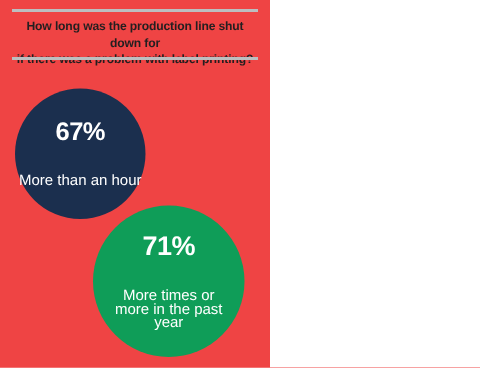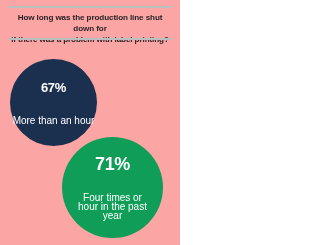--- a/index.html
+++ b/index.html
@@ -11,21 +11,21 @@
     width: 180px;
     height: 245px;
     background: #ffffff;
     font-family: "Liberation Sans", sans-serif;
     overflow: hidden;
   }
   .card {
     position: relative;
     width: 180px;
     height: 245px;
-    background: #fca5a5;
+    background: #ef4444;
     box-sizing: border-box;
   }
 
   
   .rule {
     position: absolute;
     left: 8px;
     width: 164px;
     height: 2px;
     background: #bcbec0;
@@ -78,21 +78,21 @@
   .bubble-green {
     left: 62px;
     top: 137px;
     width: 101px;
     height: 101px;
     background: #0f9d58;
     z-index: 2;
     padding-bottom: 2px;
   }
   .pct {
-    font-size: 13px;
+    font-size: 17px;
     font-weight: bold;
     line-height: 19px;
     letter-spacing: -0.3px;
   }
   .bubble-green .pct {
     font-size: 18px;
     line-height: 20px;
   }
   .cap {
     font-size: 10px;
@@ -122,19 +122,19 @@
   <div class="bubbles">
 
     <div class="bubble bubble-navy">
       <div class="pct">67%</div>
       <div class="cap">More than an hour</div>
     </div>
 
     <div class="bubble bubble-green">
       <div class="pct">71%</div>
       <div class="cap">
-        <span>Four times or hour in</span>
+        <span>More times or more in</span>
         <span>the past year</span>
       </div>
     </div>
 
   </div>
 </div>
 
 </body></html>

